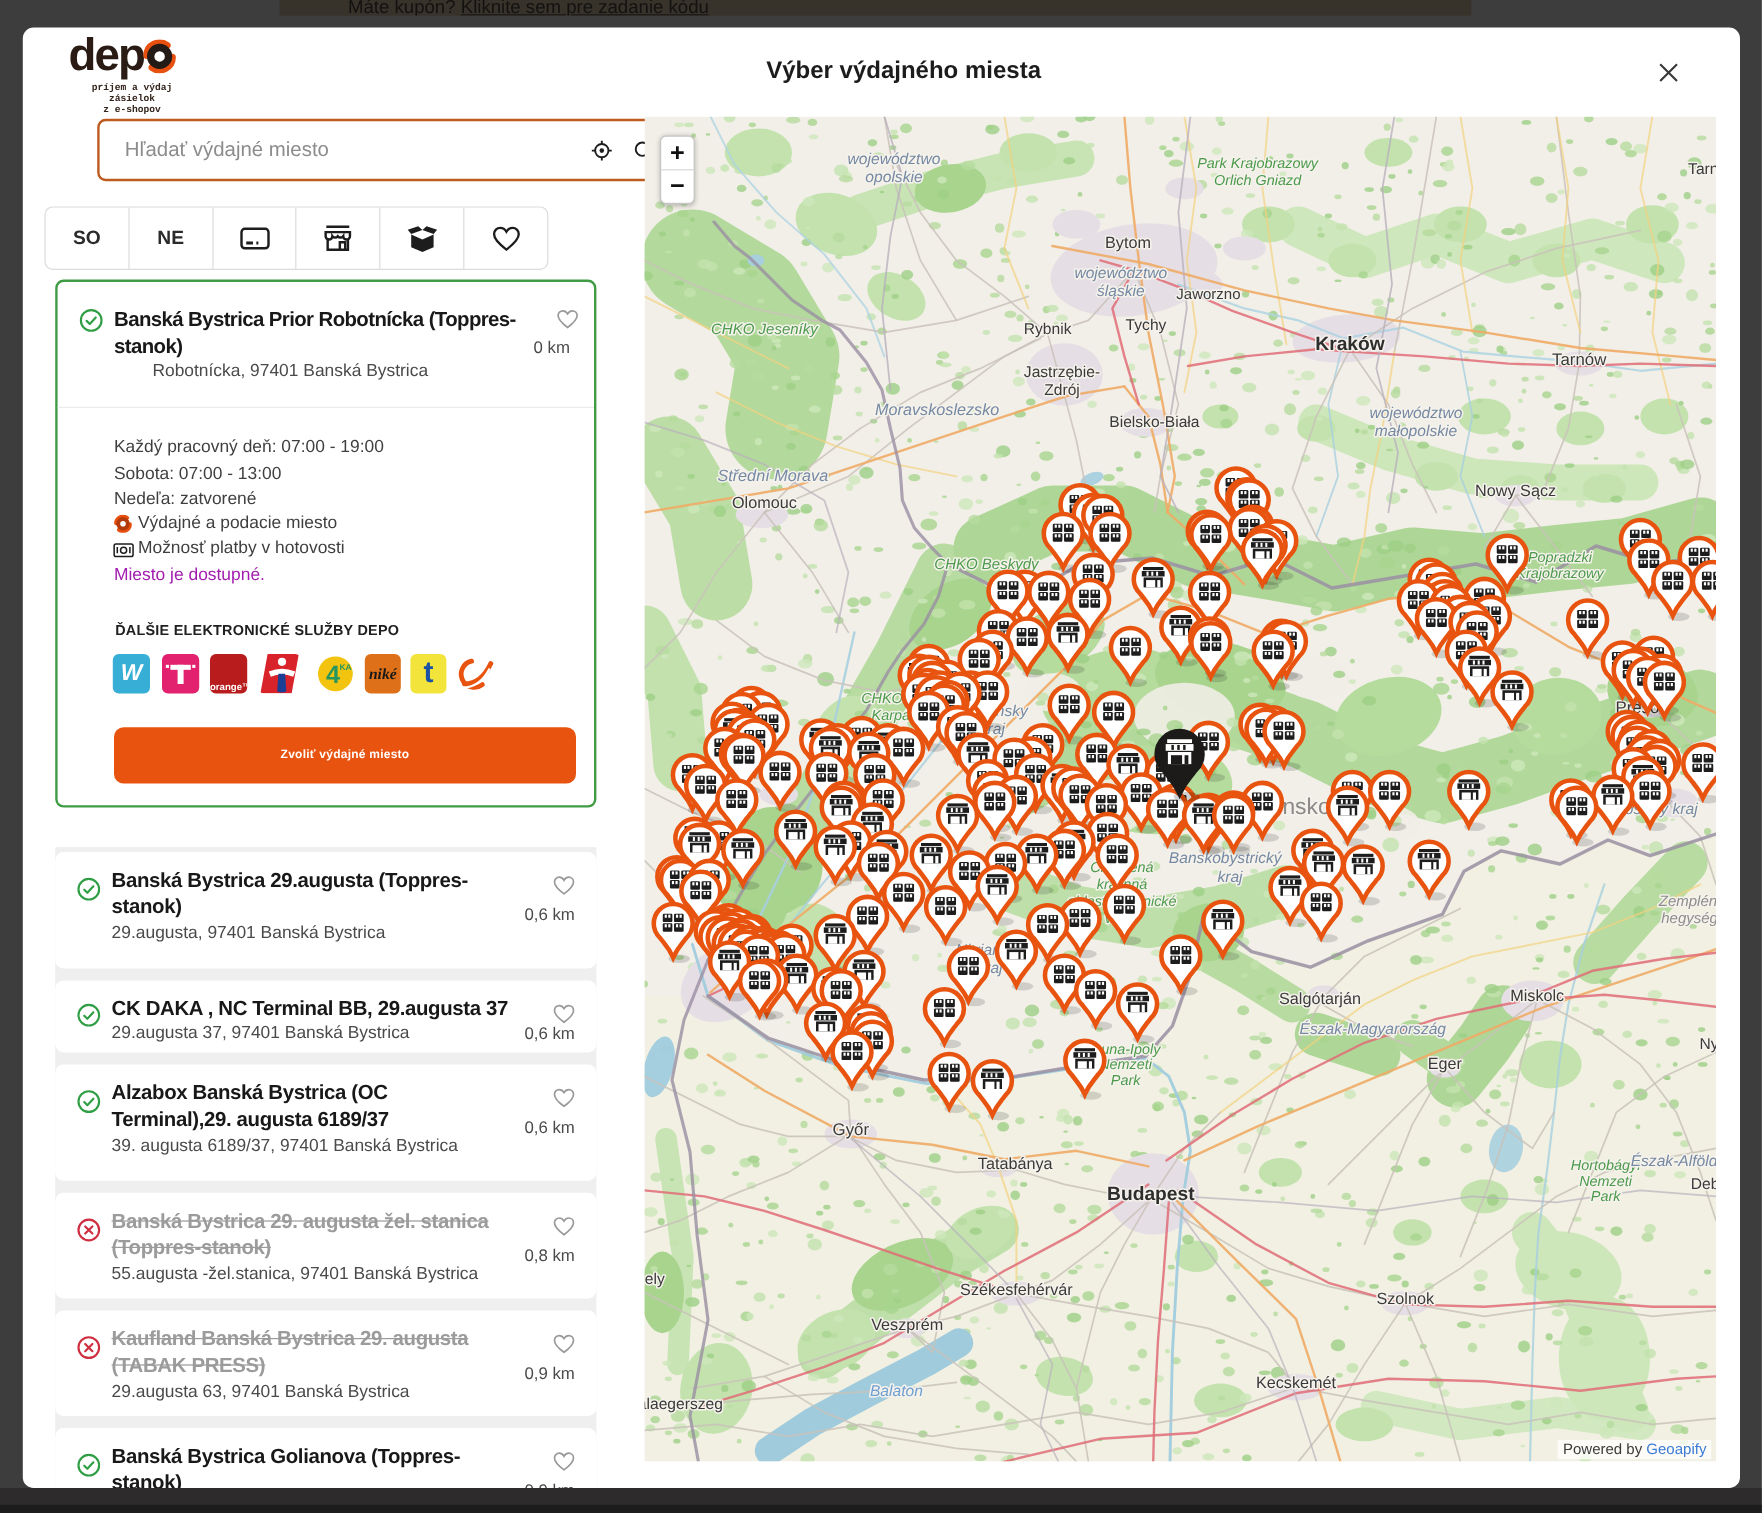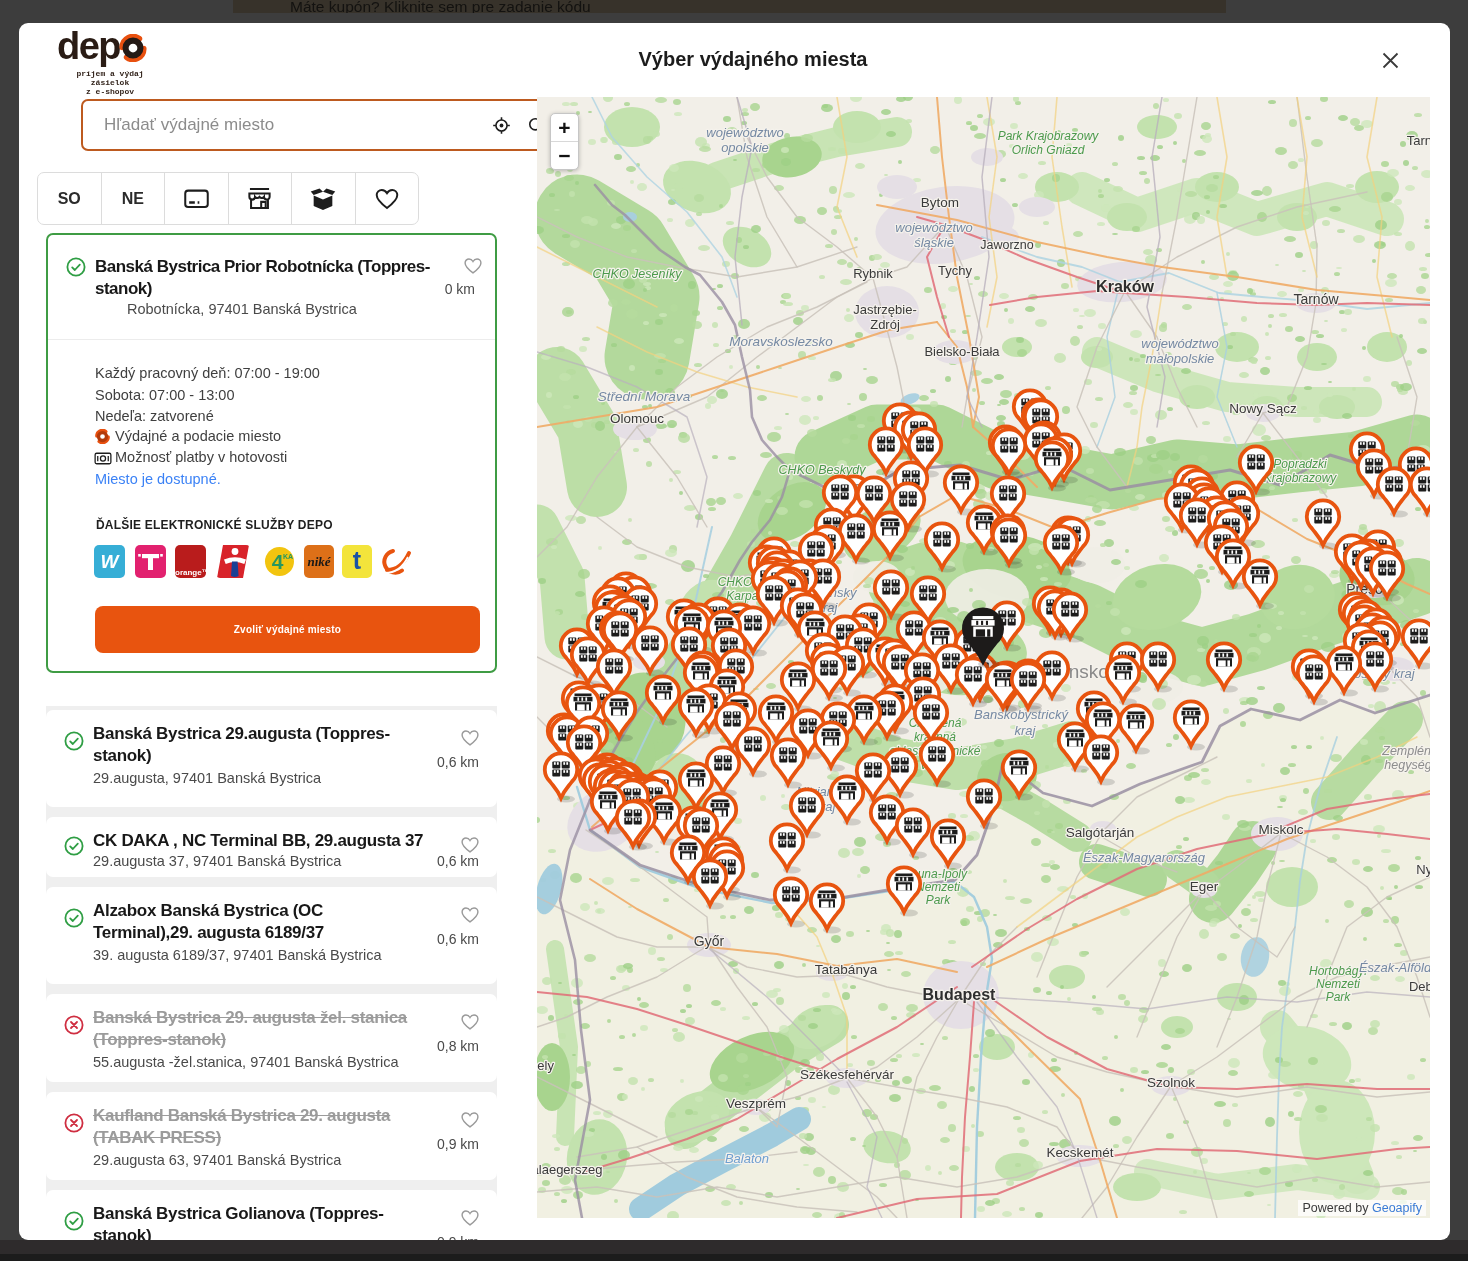--- a/index.html
+++ b/index.html
@@ -12,36 +12,36 @@
   background:#fff; border-radius:9px; overflow:hidden; }
 #logo { position:absolute; left:38px; top:2px; height:44px; }
 #logotxt { font-weight:bold; font-size:38px; letter-spacing:-1.5px; color:#2a1c15; }
 #tag1 { position:absolute; left:41px; top:46px; width:100px; text-align:center;
   font-size:8px; font-weight:bold; color:#33241c; line-height:9px;font-family:Liberation Mono, monospace; }
 #mtitle { position:absolute; left:734px; top:25px; transform:translateX(-50%);
   font-size:20px; font-weight:bold; color:#1c1c1c; white-space:nowrap; }
 #search { position:absolute; left:18px; top:76px; width:479px; height:52px;
   border:2px solid #bd5a1f; border-radius:7px;margin-left:44px; }
 #search span { position:absolute; left:21px; top:14px; font-size:17px; color:#8c8c8c; }
-#filters { position:absolute; left:18px; top:149px; width:382px; height:53px;
+#filters { position:absolute; left:18px; top:149px; width:420px; height:53px;
   border:1px solid #dcdcdc; border-radius:7px; display:flex; }
 #filters .cell { flex:1; border-right:1px solid #dcdcdc; display:flex;
   align-items:center; justify-content:center; font-weight:bold; font-size:16px; color:#2b2b2b; }
 #filters .cell:last-child { border-right:none; }
 #selcard { position:absolute; left:27px; top:210px; width:451px; height:440px;
   background:#fff; border:2px solid #3f9c44; border-radius:7px; z-index:3; }
 .ic { position:absolute; }
 #selcard .ctitle { position:absolute; left:47px; top:21px; font-size:17px; font-weight:bold;
   color:#181818; line-height:22px; letter-spacing:-0.5px; }
 #selcard .caddr { position:absolute; left:47px; top:66px; font-size:14.5px; color:#4a4a4a;margin-left:32px; }
 #selcard .ckm { position:absolute; right:20px; top:46px; font-size:14px; color:#4a4a4a; }
 #divider { position:absolute; left:0; top:104px; width:100%; border-top:1px solid #ececec; }
 #hours { position:absolute; left:47px; top:128px; font-size:14.5px; color:#3f3f3f; line-height:21.5px; }
 .srvline { position:absolute; left:67px; font-size:14.5px; color:#3f3f3f; }
-#greentxt { position:absolute; left:47px; top:236px; font-size:14.5px; color:#3b82f6; }
+#greentxt { position:absolute; left:47px; top:236px; font-size:14.5px; color:#a21caf; }
 #srvhead { position:absolute; left:48px; top:283px; font-size:12px; font-weight:bold;
   color:#1f1f1f; letter-spacing:0.2px; }
 .slogo { position:absolute; top:310px; height:33px; border-radius:5px; overflow:hidden;
   text-align:center; }
 #selbtn { position:absolute; left:47px; top:371px; width:385px; height:47px;
   background:#e8540f; border-radius:8px; color:#fff; font-size:10px; font-weight:bold;
   text-align:center; line-height:47px; letter-spacing:0.2px; }
 #list { position:absolute; left:27px; top:655px; width:451px; height:562px; background:#efefef;margin-top:28px; }
 .card { position:absolute; left:0; width:451px; background:#fff; border-radius:7px; }
 .card .ctitle { position:absolute; left:47px; top:13px; font-size:17px; font-weight:bold;

